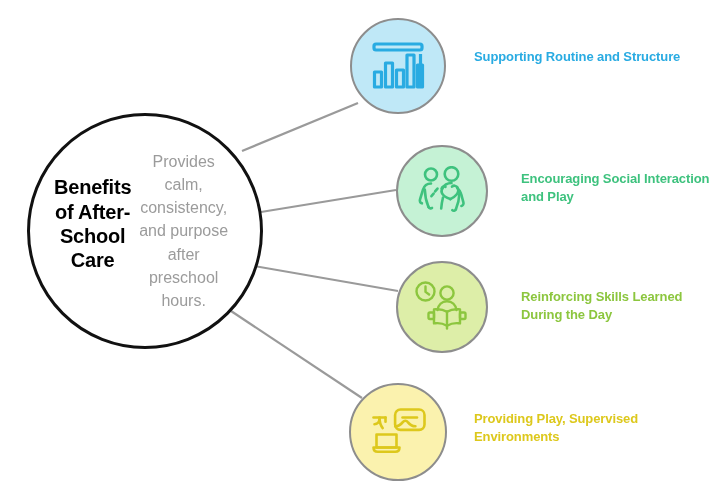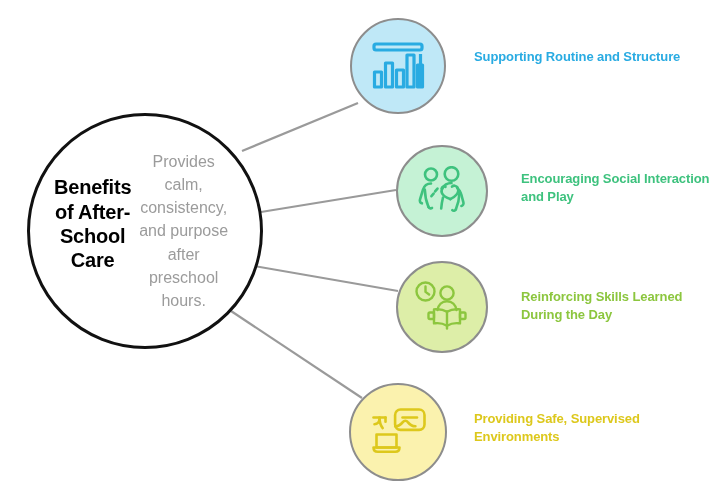--- a/index.html
+++ b/index.html
@@ -158,16 +158,16 @@
           <path d="M26.2 20.3c3.6 0 5.9-2 7.6-4.2 1.5-1.9 3.6-1.9 5 0 1.7 2.2 4 4.2 7.6 4.2"></path>
           <path d="M4.5 11.5h12"></path>
           <path d="M16.5 11.5v4.2"></path>
           <path d="M10.5 11.5c0 5.4 1.2 8.2 3.2 10.6"></path>
           <path d="M5.5 18.2c2.6 0 4.6-1.7 5-5"></path>
           <path d="M7.5 28.5h20v13h-20z"></path>
           <path d="M4.5 41.5h26c0 2.6-1.6 4.2-4.2 4.2H8.7c-2.6 0-4.2-1.6-4.2-4.2z"></path>
         </g>
       </svg>
     </div>
-    <div class="node-label">Providing Safe, Supervised Environments</div>
+    <div class="node-label">Providing Play, Supervised Environments</div>
   </div>
 
 </div>
 
 </body></html>

